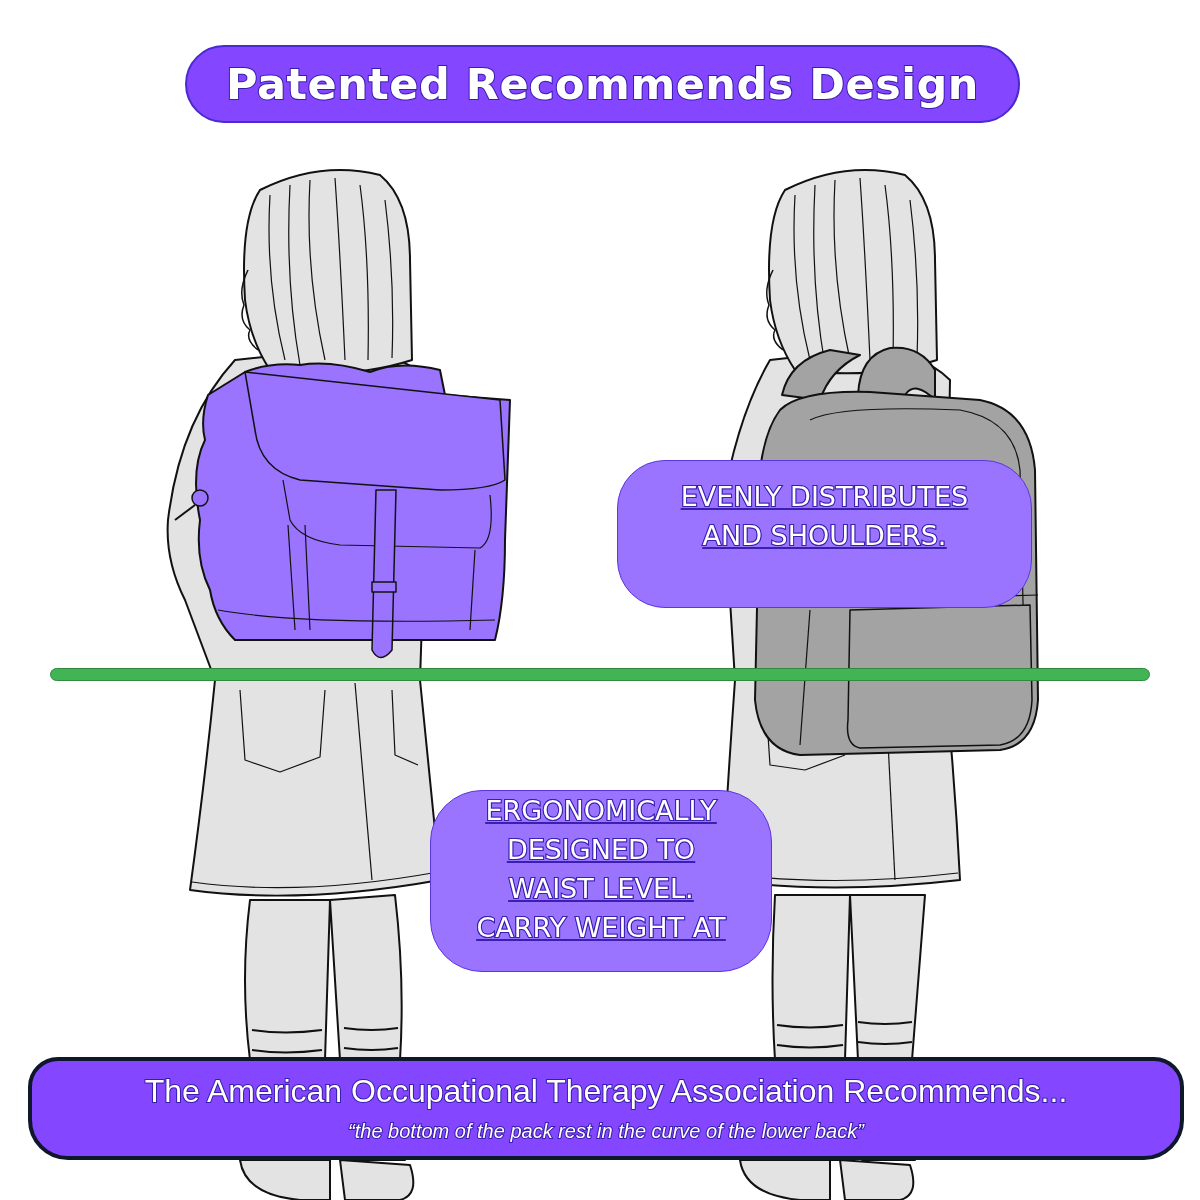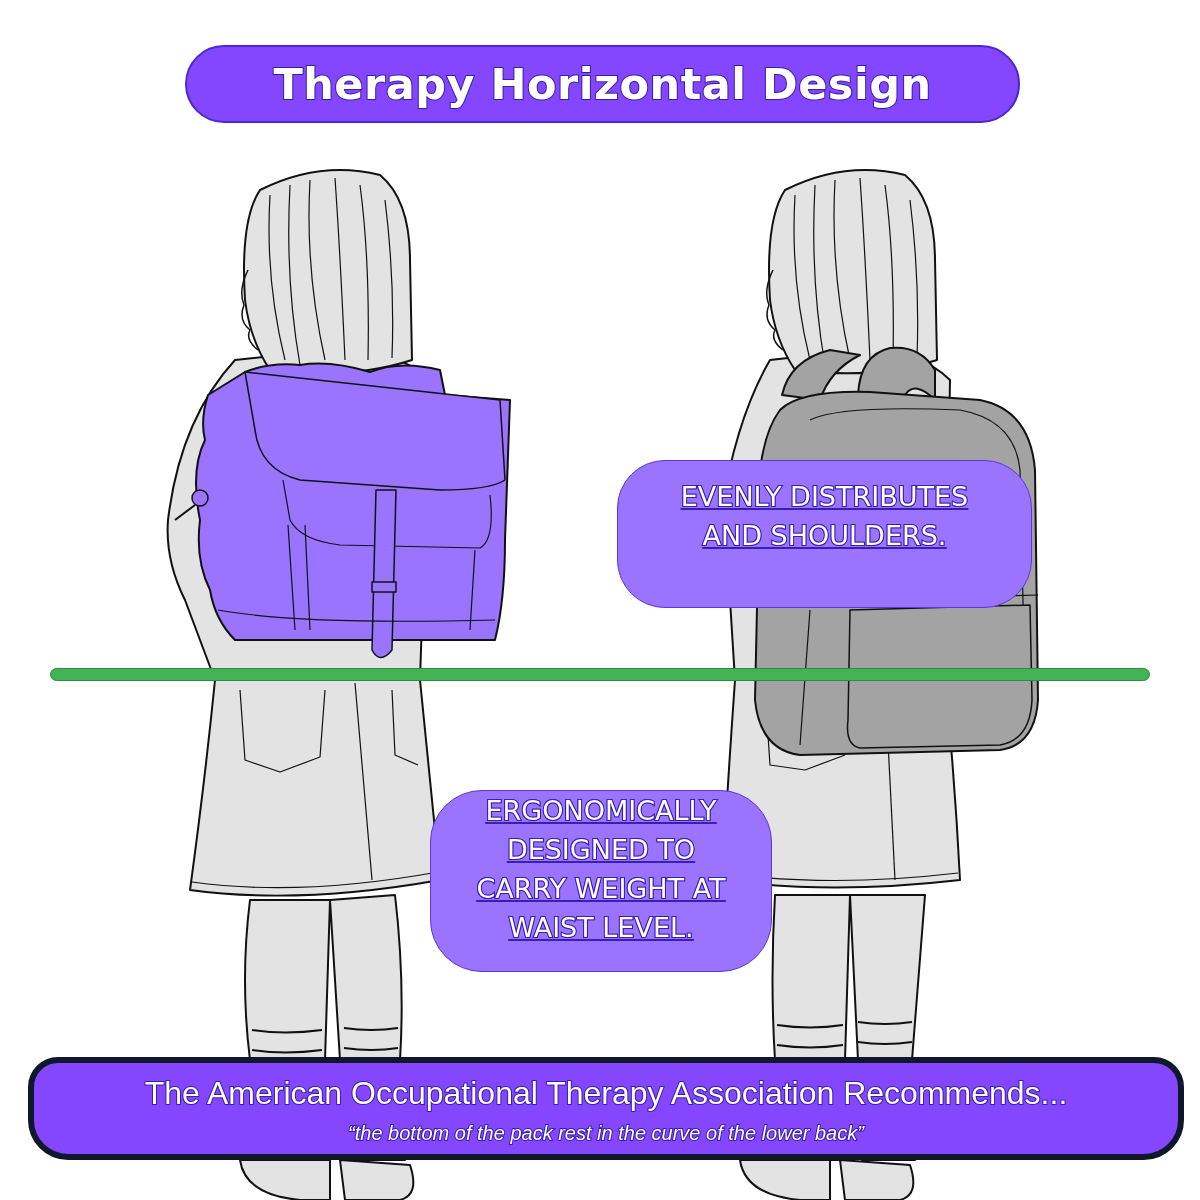--- a/index.html
+++ b/index.html
@@ -45,21 +45,21 @@
       padding-top: 16px;
     }
     .callout-waist {
       left: 430px; top: 790px; width: 342px; height: 182px; border-radius: 52px;
       padding-top: 0;
     }
 
     
     .quote-banner {
       position: absolute; left: 28px; top: 1057px; width: 1156px; height: 103px;
-      background: #8446ff; border: 6px solid #0f172a; border-radius: 30px 30px 40px 40px;
+      background: #8446ff; border: 4px solid #0f172a; border-radius: 30px 30px 40px 40px;
       box-sizing: border-box; text-align: center;
     }
     .quote-banner .headline {
       display: block; margin-top: 10px;
       font-family: "Liberation Sans", sans-serif; font-size: 32px; line-height: 40px;
     }
     .quote-banner .quote {
       display: block;
       font-family: "Liberation Sans", sans-serif; font-style: italic; font-size: 20px; line-height: 40px;
     }
@@ -134,34 +134,34 @@
 
       <path d="M810 420 Q840 405 960 410 Q1015 420 1020 470 L1025 690" fill="none" stroke-width="1.2"></path>
 
       <path d="M850 610 L1030 605 L1032 700 Q1030 740 1000 745 L860 748 Q845 745 848 720 Z" stroke-width="1.5"></path>
       <path d="M850 600 L1038 595" fill="none" stroke-width="1.2"></path>
       <path d="M810 610 L800 745" fill="none" stroke-width="1.2"></path>
     </g>
   </svg>
 
   <div class="title-pill">
-    <span class="txt outline-text">Therapy Horizontal Design</span>
+    <span class="txt outline-text">Patented Recommends Design</span>
   </div>
 
   <div class="waist-line"></div>
 
   <div class="callout callout-weight">
     <span class="line outline-text">EVENLY DISTRIBUTES</span>
     <span class="line outline-text">AND SHOULDERS.</span>
   </div>
 
   <div class="callout callout-waist">
     <span class="line outline-text">ERGONOMICALLY</span>
     <span class="line outline-text">DESIGNED TO</span>
+    <span class="line outline-text">WAIST LEVEL.</span>
     <span class="line outline-text">CARRY WEIGHT AT</span>
-    <span class="line outline-text">WAIST LEVEL.</span>
   </div>
 
   <div class="quote-banner">
     <span class="headline outline-text">The American Occupational Therapy Association Recommends...</span>
     <span class="quote outline-text">“the bottom of the pack rest in the curve of the lower back”</span>
   </div>
 </div>
 
 </body></html>

